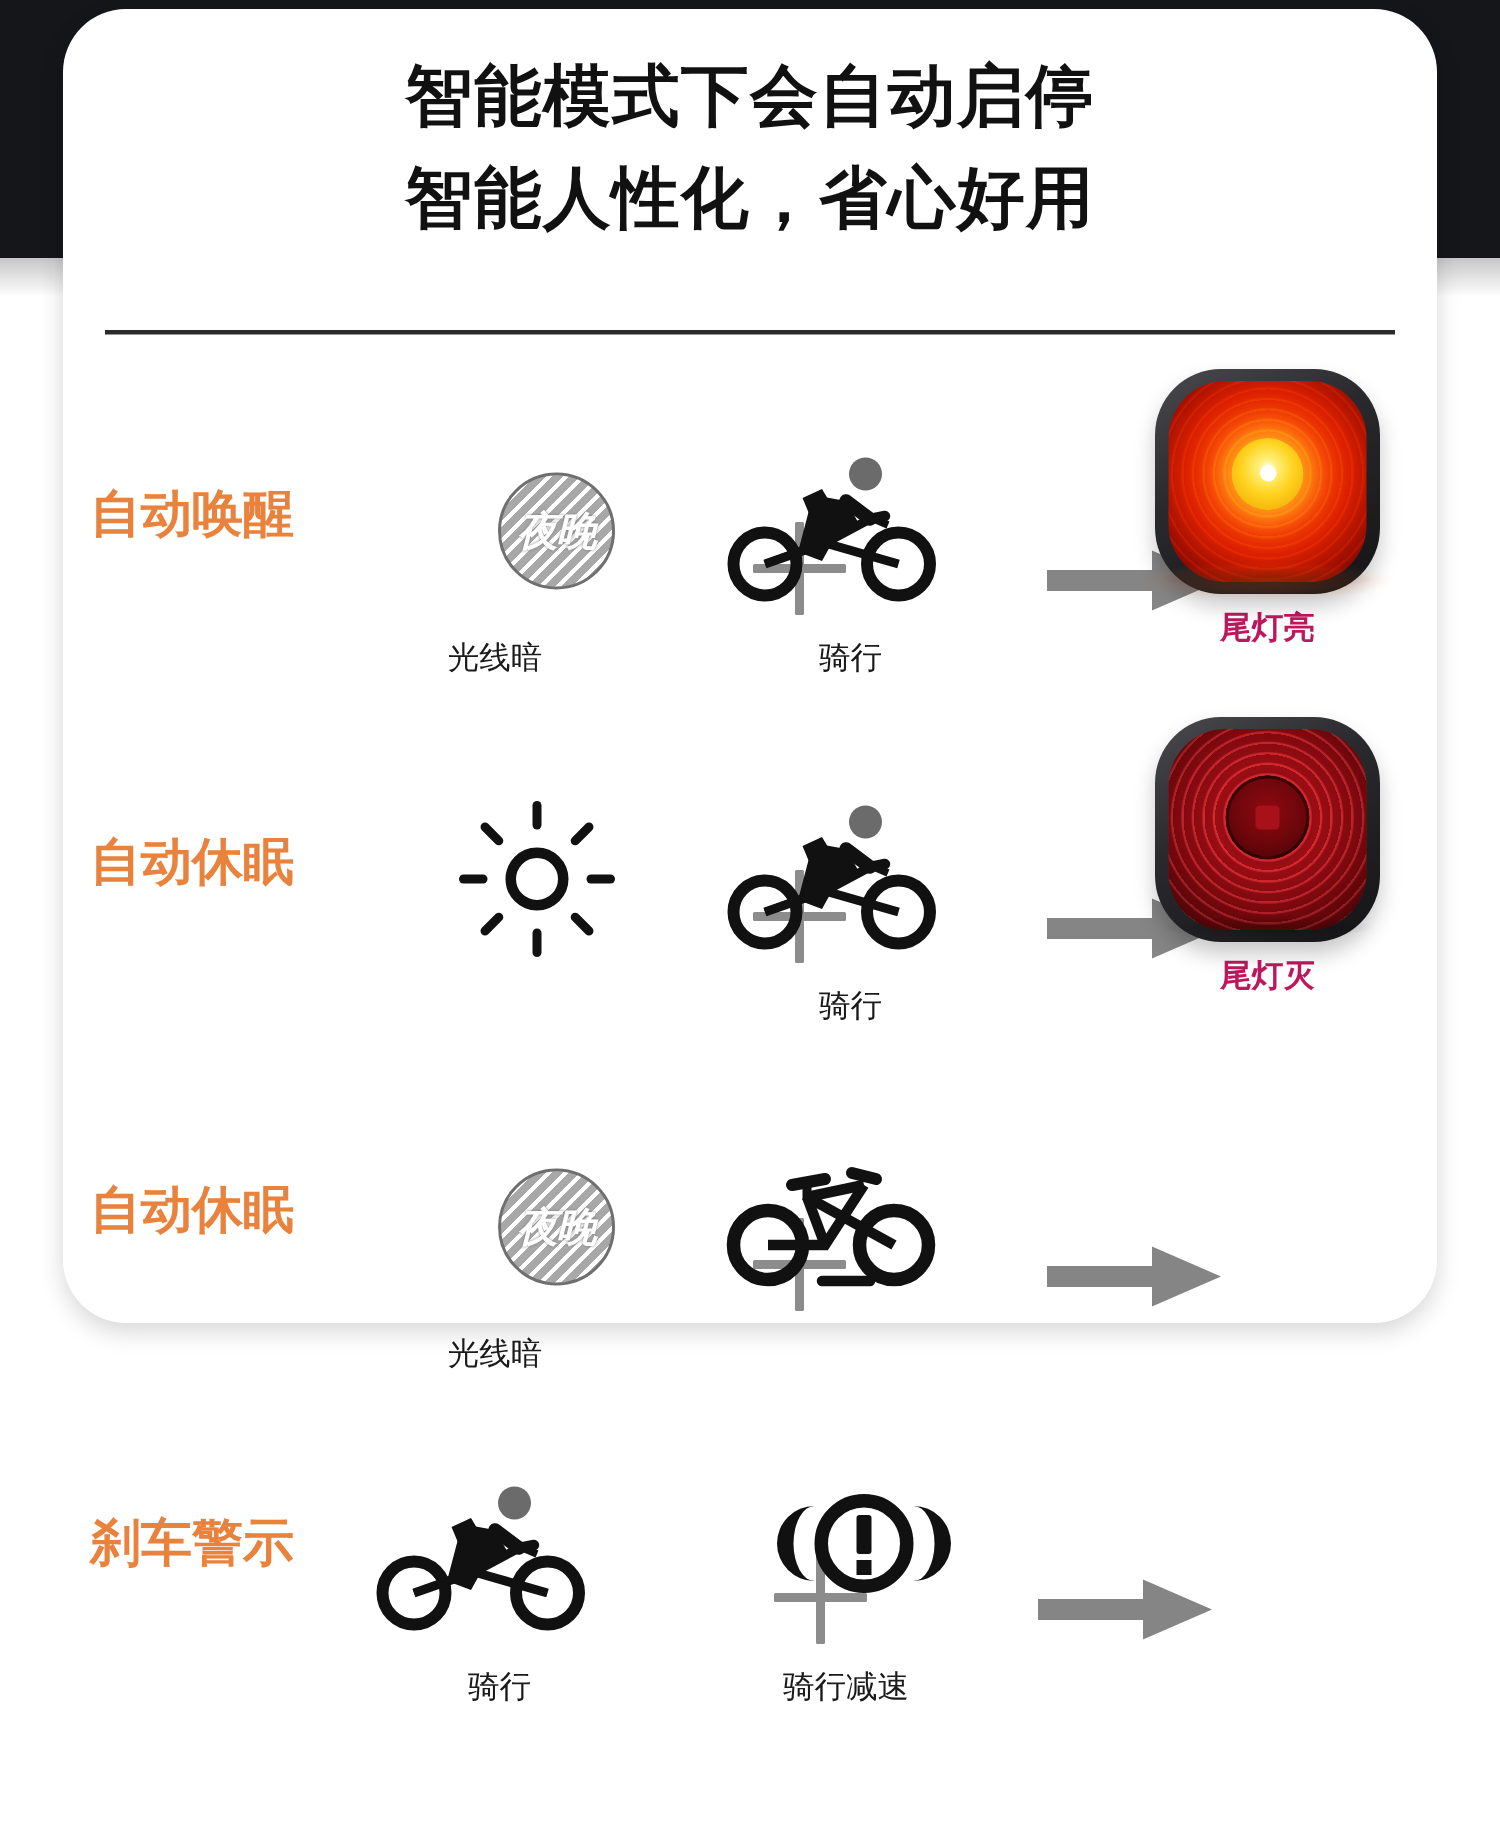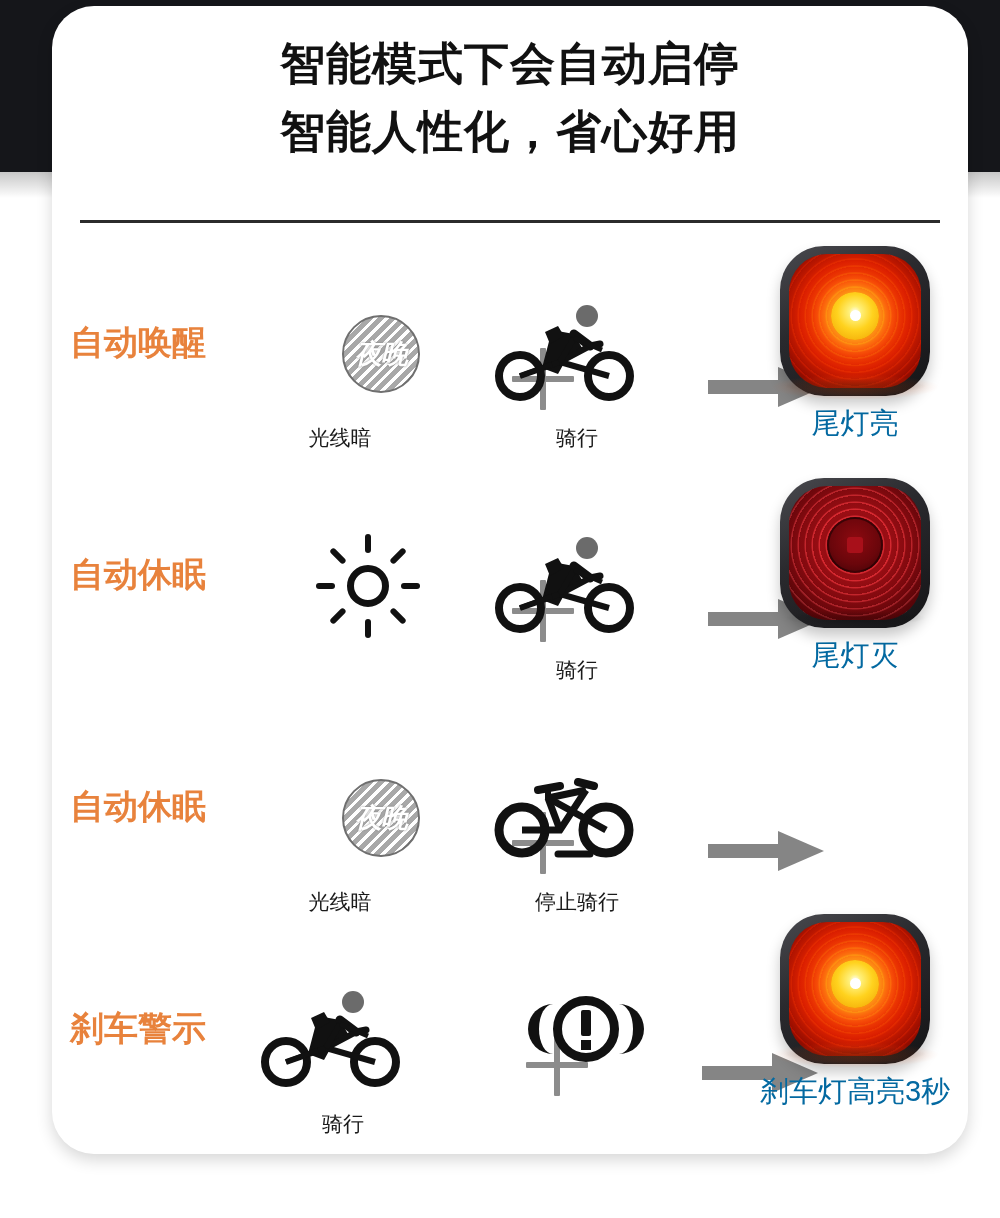--- a/index.html
+++ b/index.html
@@ -29,24 +29,24 @@
   .top-band-shadow {
     position: absolute;
     left: 0; top: 172px;
     width: 1000px;
     height: 26px;
     background: linear-gradient(to bottom, rgba(0,0,0,0.22), rgba(0,0,0,0));
   }
   
   .card {
     position: absolute;
-    left: 52px;
+    left: 42px;
     top: 6px;
     width: 916px;
-    height: 1148px;
+    height: 876px;
     background: #ffffff;
     border-radius: 42px;
     box-shadow: 0 6px 16px rgba(0,0,0,0.16);
   }
   .card-inner {
     position: absolute;
     left: 0; top: 0;
     width: 916px;
     height: 1172px;
     overflow: hidden;
@@ -403,23 +403,23 @@
   .light-shadow {
     position: absolute;
     left: 50%;
     bottom: 2px;
     width: 140px; height: 16px;
     margin-left: -70px;
     border-radius: 50%;
     background: radial-gradient(ellipse at 50% 50%, rgba(0,0,0,0.26), rgba(0,0,0,0) 72%);
   }
   .result-label {
-    font-size: 29px;
-    color: #0369a1;
-    font-weight: 400;
+    font-size: 21px;
+    color: #be185d;
+    font-weight: 700;
     white-space: nowrap;
     margin-top: 8px;
   }
 </style>
 </head>
 <body>
 
 <div class="page">
 
   <div class="top-band"></div>
@@ -591,21 +591,20 @@
                 <path d="M32 62 L70 62 L96 22" stroke="#111" stroke-width="7" fill="none"></path>
                 <path d="M70 62 L58 30" stroke="#111" stroke-width="7" fill="none"></path>
                 <path d="M58 30 L116 62" stroke="#111" stroke-width="7" fill="none"></path>
                 <path d="M58 30 L96 22" stroke="#111" stroke-width="7" fill="none"></path>
                 <path d="M48 22 L70 18" stroke="#111" stroke-width="8" stroke-linecap="round"></path>
                 <path d="M58 22 L58 32" stroke="#111" stroke-width="6"></path>
                 <path d="M88 14 L104 18" stroke="#111" stroke-width="8" stroke-linecap="round"></path>
                 <path d="M68 86 L100 86" stroke="#111" stroke-width="7" stroke-linecap="round"></path>
               </svg>
             </div>
-            <div class="cell-label">停止骑行</div>
           </div>
 
           <div class="cell col-arrow">
             <div class="icon-box small">
               <div class="arrow">
                   <div class="shaft"></div>
                   <div class="head"></div>
                 </div>
             </div>
           </div>
@@ -644,43 +643,30 @@
           <div class="cell col-act">
             <div class="icon-box">
               <div class="brake-wrap">
                 <div class="brake-arc left"></div>
                 <div class="brake-arc right"></div>
                 <div class="brake-ring"></div>
                 <div class="brake-bang"></div>
                 <div class="brake-dot"></div>
               </div>
             </div>
+            <div class="cell-label">骑行减速</div>
           </div>
 
           <div class="cell col-arrow">
             <div class="icon-box small">
               <div class="arrow">
                   <div class="shaft"></div>
                   <div class="head"></div>
                 </div>
             </div>
           </div>
 
-          <div class="cell col-res">
-            <div class="light-wrap">
-              <div class="light-body">
-                <div class="light-shell"></div>
-                <div class="light-lens lens-on">
-                    <div class="rings"></div>
-                    <div class="core"></div>
-                  </div>
-                <div class="light-glow"></div>
-                <div class="light-shadow"></div>
-              </div>
-              <div class="result-label">刹车灯高亮3秒</div>
-            </div>
-          </div>
         </div>
 
       </div>
     </div>
   </div>
 </div>
 
 </body></html>

